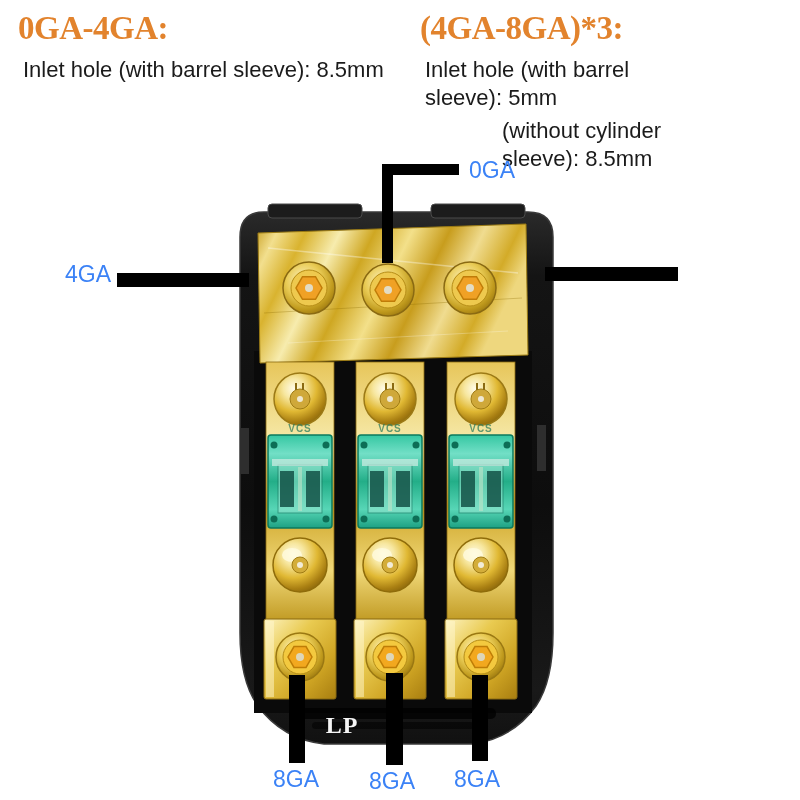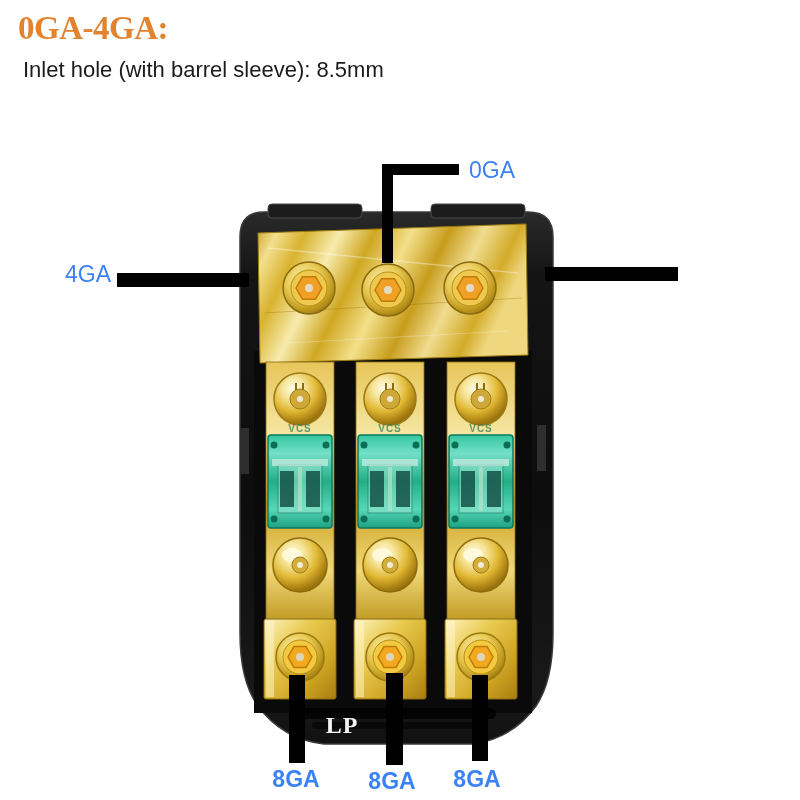--- a/index.html
+++ b/index.html
@@ -8,33 +8,38 @@
   .spec{position:absolute;top:10px;}
   .spec h2{margin:0 0 8px 0;font-family:"Liberation Serif",serif;font-weight:bold;
            font-size:33px;letter-spacing:-0.5px;color:#E2832D;line-height:1.15;}
   .spec p{margin:5px;font-size:22px;line-height:28px;color:#1b1b1b;}
   .spec p.indent{padding-left:77px;}
   .spec-left{left:18px;}
   .spec-right{left:420px;}
   .device-svg{position:absolute;left:228px;top:203px;z-index:1;}
   .bar{position:absolute;background:#000;z-index:3;}
   .callout-label{position:absolute;z-index:3;font-size:23px;color:#3b82f6;white-space:nowrap;}
-  .callout-label.bold{font-weight:bold;text-align:right;}
+  .callout-label.bold{font-weight:normal;text-align:right;}
   .center-x{transform:translateX(-50%);}
 </style>
 </head>
 <body>
 
 <div class="stage">
 
   <div class="spec spec-left">
     <h2>0GA-4GA:</h2>
     <p>Inlet hole (with barrel sleeve): 8.5mm</p>
   </div>
 
+  <div class="spec spec-right">
+    <h2>(4GA-8GA)*3:</h2>
+    <p>Inlet hole (with barrel sleeve): 5mm</p>
+    <p class="indent">(without cylinder sleeve): 8.5mm</p>
+  </div>
 
   <svg class="device-svg" width="330" height="550" viewBox="0 0 330 550">
     <defs>
       <linearGradient id="housingGrad" x1="0" y1="0" x2="0" y2="1">
         <stop offset="0" stop-color="#2a2a2a"></stop>
           <stop offset="0.12" stop-color="#141414"></stop>
         <stop offset="0.55" stop-color="#0d0d0d"></stop>
           <stop offset="0.9" stop-color="#191919"></stop>
         <stop offset="1" stop-color="#111"></stop>
       </linearGradient>

